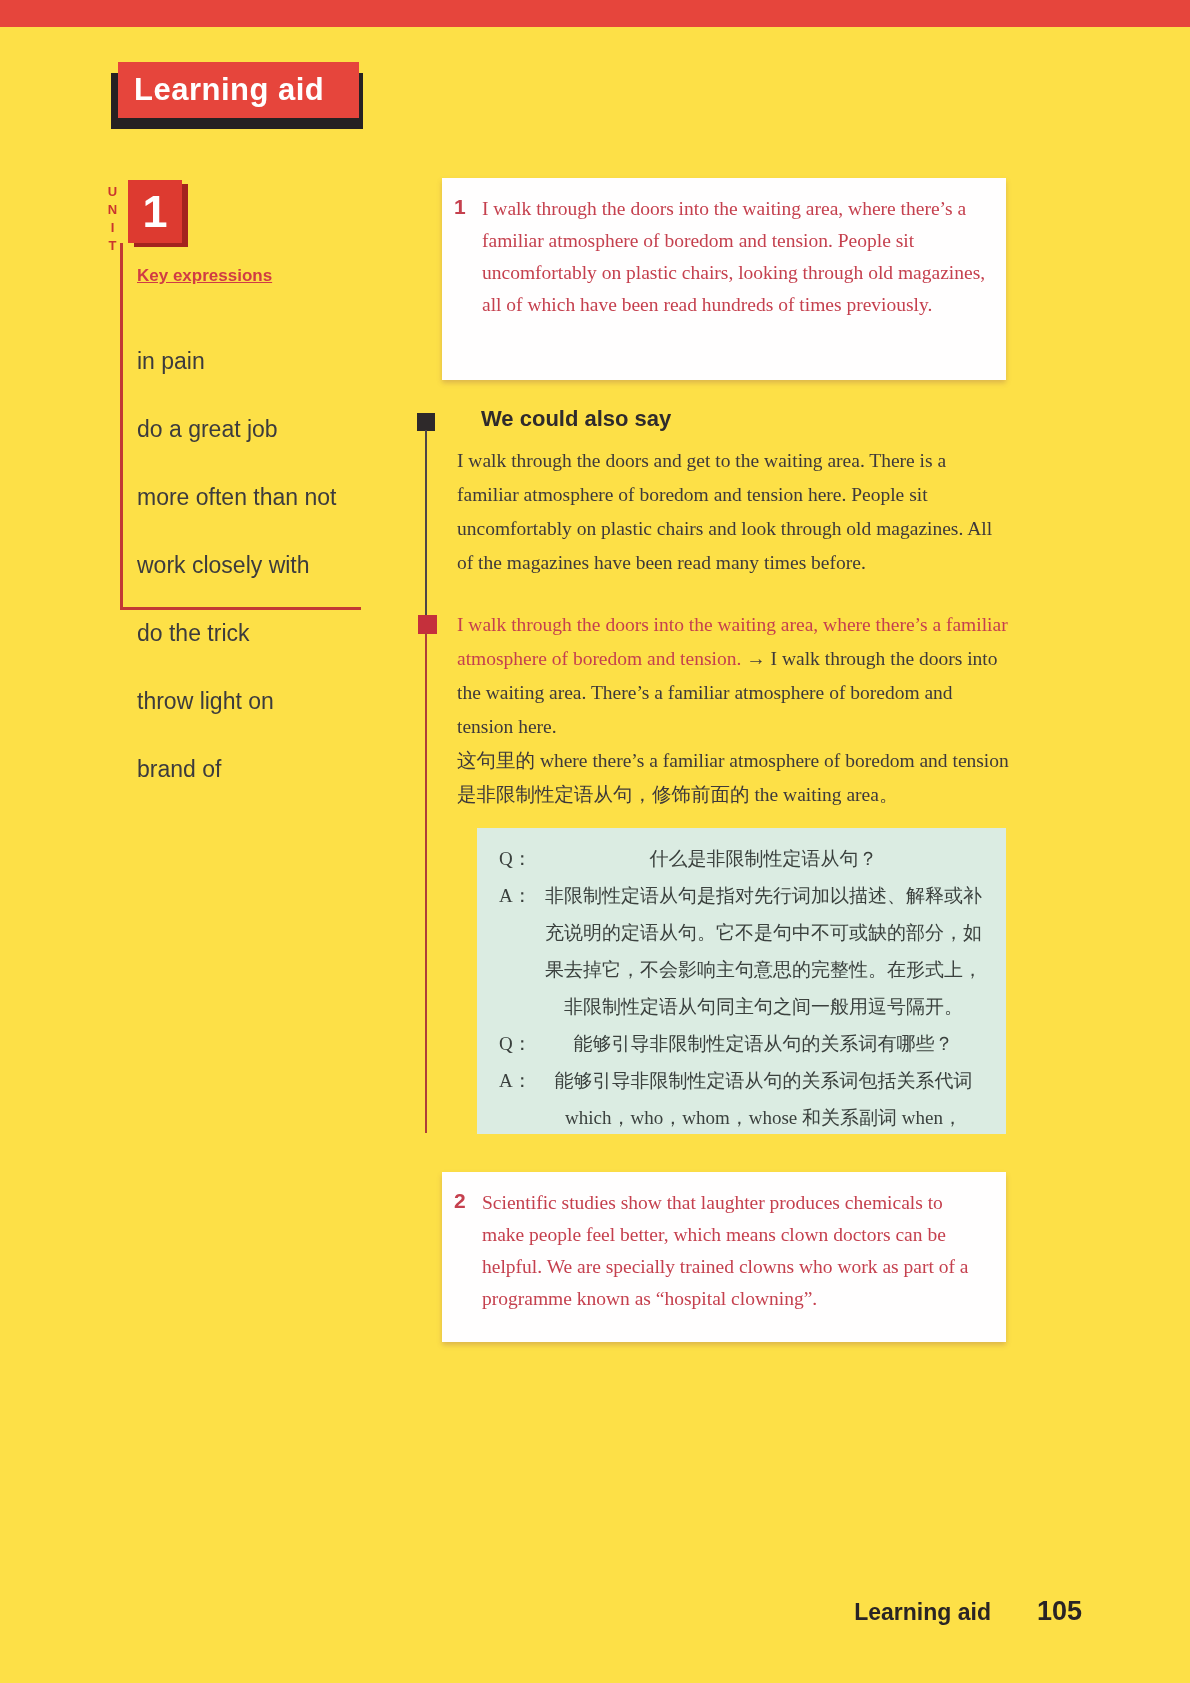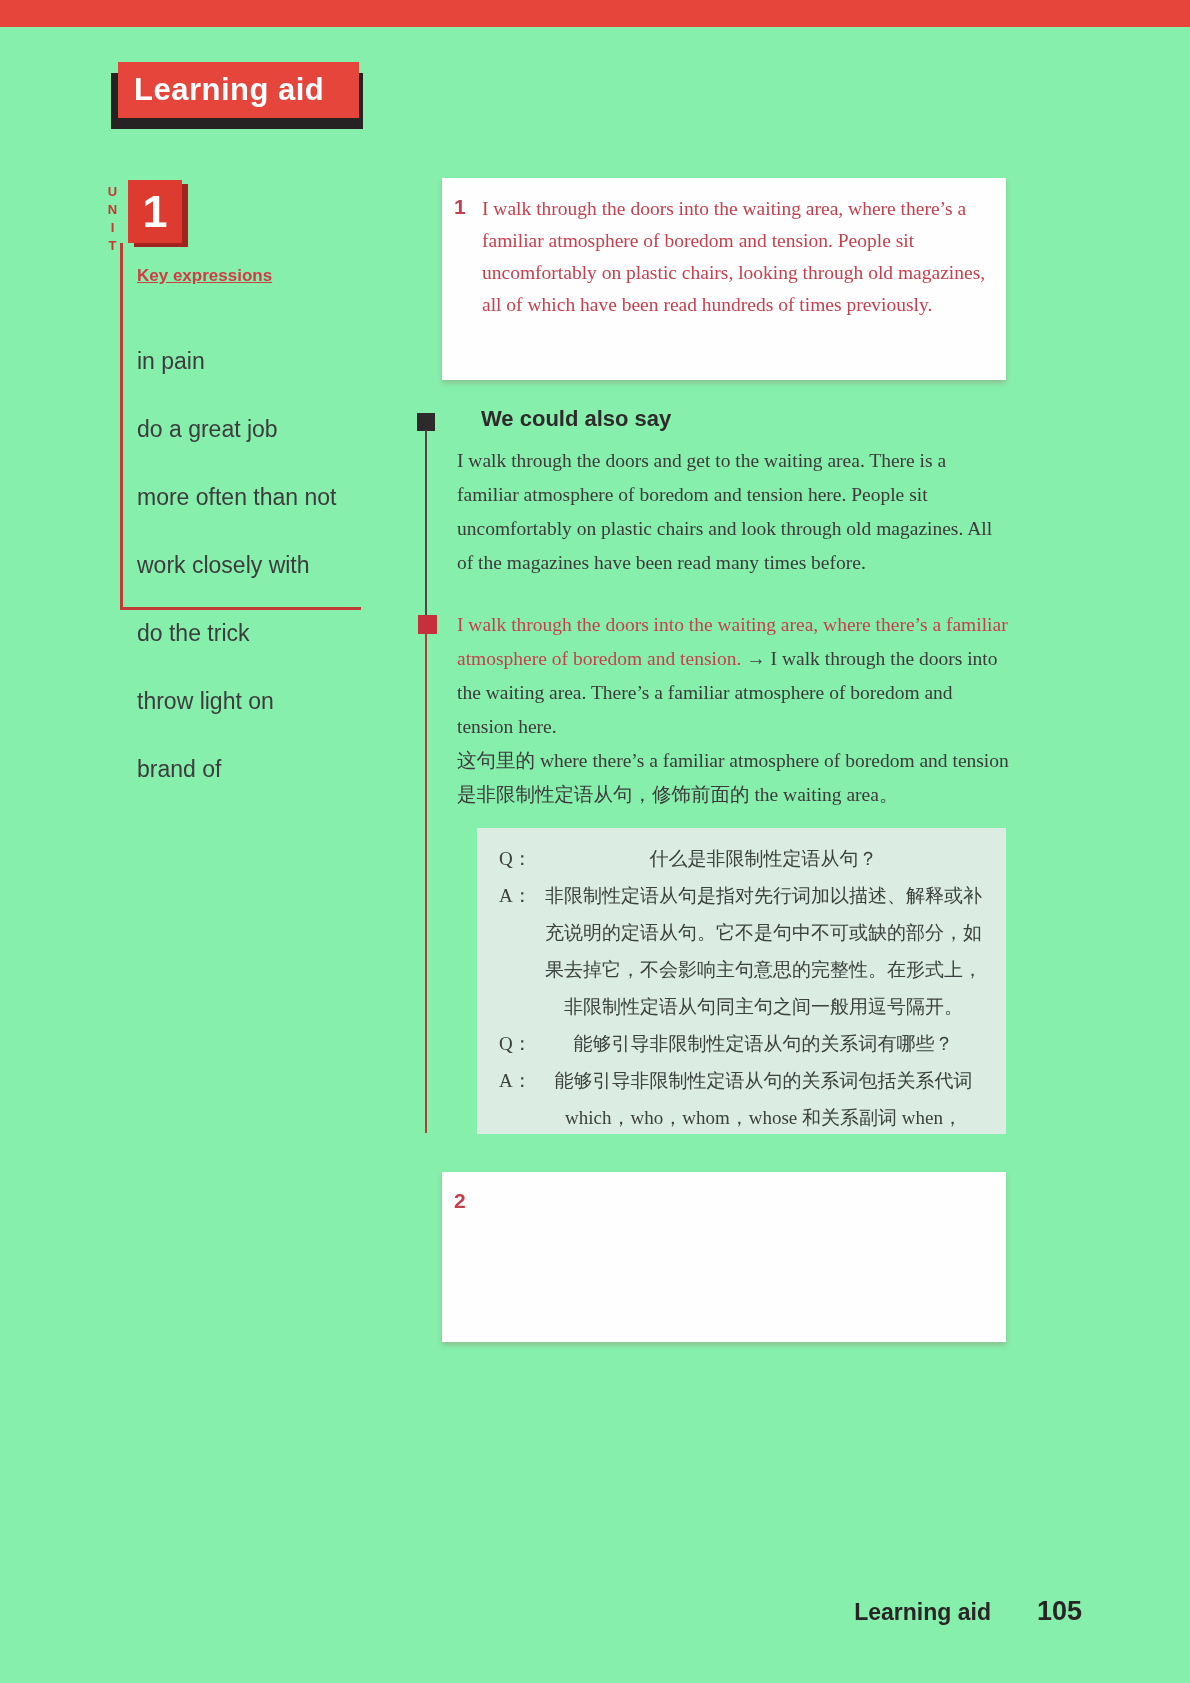--- a/index.html
+++ b/index.html
@@ -1,18 +1,18 @@
 <!DOCTYPE html>
 <html><head>
 <meta charset="utf-8">
 <style>
   html,body { margin:0; padding:0; background:#e9e0dc; }
   .page {
     position:relative; width:1190px; height:1683px; margin:0 auto;
-    background:#86efac; overflow:hidden;
+    background:#fde047; overflow:hidden;
     font-family:"Liberation Sans", sans-serif;
   }
   .topbar { position:absolute; left:0; top:0; width:100%; height:27px; background:#e6453c; }
 
   
   .header-shadow { position:absolute; left:111px; top:73px; width:252px; height:56px; background:#262122; }
   .header-box {
     position:absolute; left:118px; top:62px; width:241px; height:56px; background:#e6453c;
     display:flex; align-items:center; padding-left:16px; box-sizing:border-box;
   }
@@ -148,20 +148,21 @@
       <span class="qa-text">能够引导非限制性定语从句的关系词有哪些？</span>
     </div>
     <div class="qa-row">
       <span class="qa-label">A：</span>
       <span class="qa-text">能够引导非限制性定语从句的关系词包括关系代词 which，who，whom，whose 和关系副词 when，where。</span>
     </div>
   </div>
 
   <div class="box-white" id="box2">
     <div class="box-number">2</div>
+    <div class="box-text">Scientific studies show that laughter produces chemicals to make people feel better, which means clown doctors can be helpful. We are specially trained clowns who work as part of a programme known as “hospital clowning”.</div>
   </div>
 
   <div class="footer">
     <span class="footer-label">Learning aid</span>
     <span class="footer-page">105</span>
   </div>
 
 </div>
 
 </body></html>

